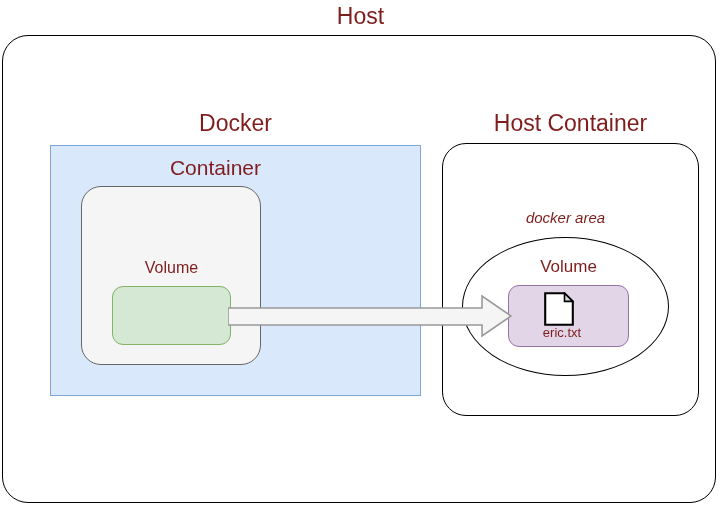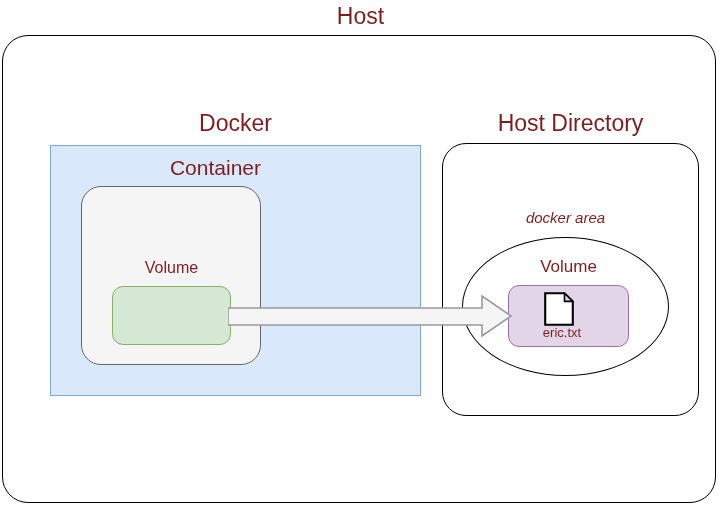--- a/index.html
+++ b/index.html
@@ -197,21 +197,21 @@
   <div id="docker-box"></div>
 
   <div class="lbl" id="container-title">Container</div>
 
   <div id="container-box"></div>
 
   <div class="lbl" id="volume-container-title">Volume</div>
 
   <div id="volume-container-box"></div>
 
-  <div class="lbl" id="hostdir-title">Host Directory</div>
+  <div class="lbl" id="hostdir-title">Host Container</div>
 
   <div id="hostdir-box"></div>
 
   <div class="lbl" id="docker-area-title">docker area</div>
 
   <div id="docker-area-ellipse"></div>
 
   <div class="lbl" id="volume-host-title">Volume</div>
 
   <div id="volume-host-box"></div>

